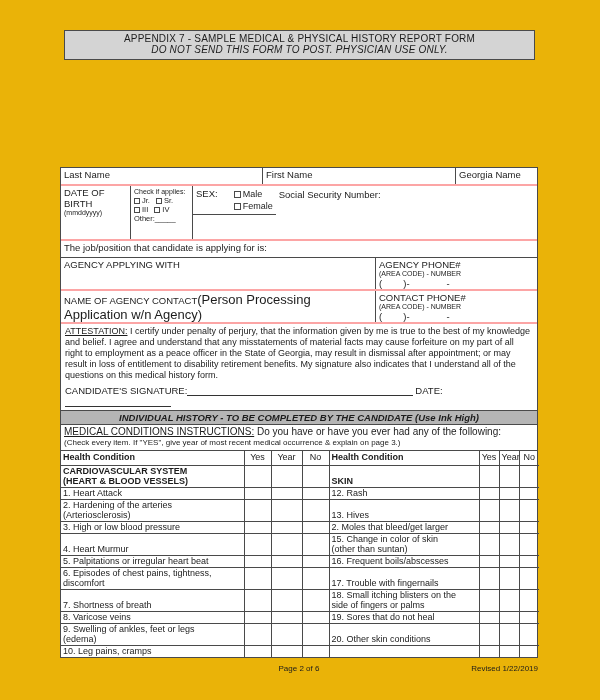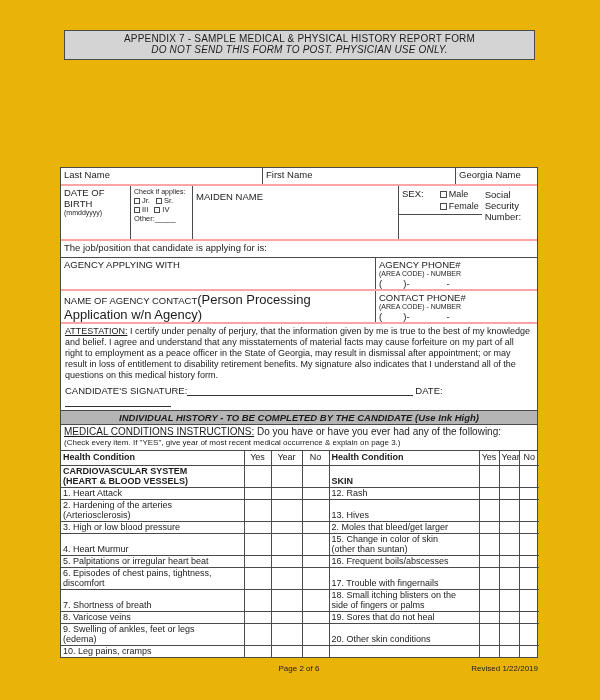--- a/index.html
+++ b/index.html
@@ -125,23 +125,20 @@
         <div class="suffix-label">Check if applies:</div>
         <div class="cbline">
           <span class="cb small"></span><span>Jr.</span>
           <span class="cb small" style="margin-left:4px"></span><span>Sr.</span>
         </div>
         <div class="cbline">
           <span class="cb small"></span><span>III</span>
           <span class="cb small" style="margin-left:4px"></span><span>IV</span>
         </div>
         <div>Other:_____</div>
-      </div>
-      <div class="fcell maiden" style="width:206px">
-        <span>MAIDEN NAME</span>
       </div>
       <div class="fcol last">
         <div class="sex-row">
           <span>SEX:</span>
           <div class="sex-opts">
             <div class="cbline">
               <span class="cb"></span><span>Male</span>
             </div>
             <div class="cbline">
               <span class="cb"></span><span>Female</span>

